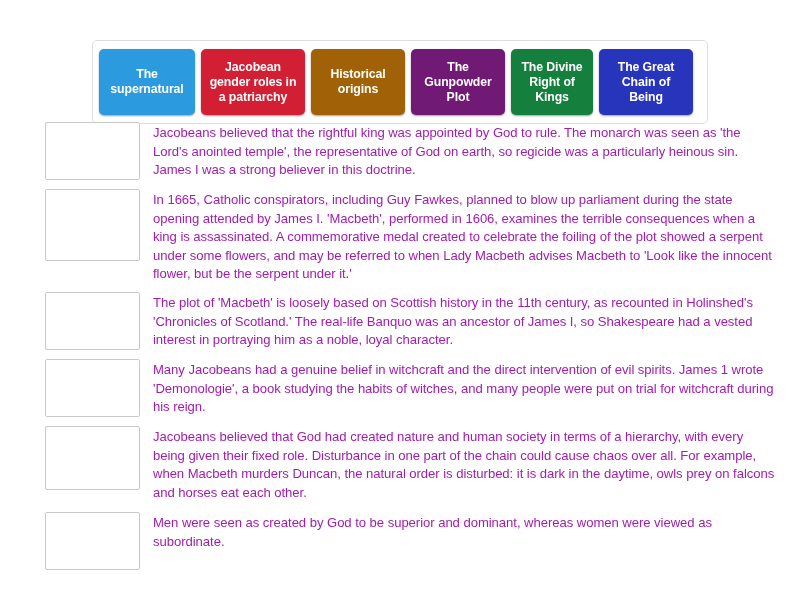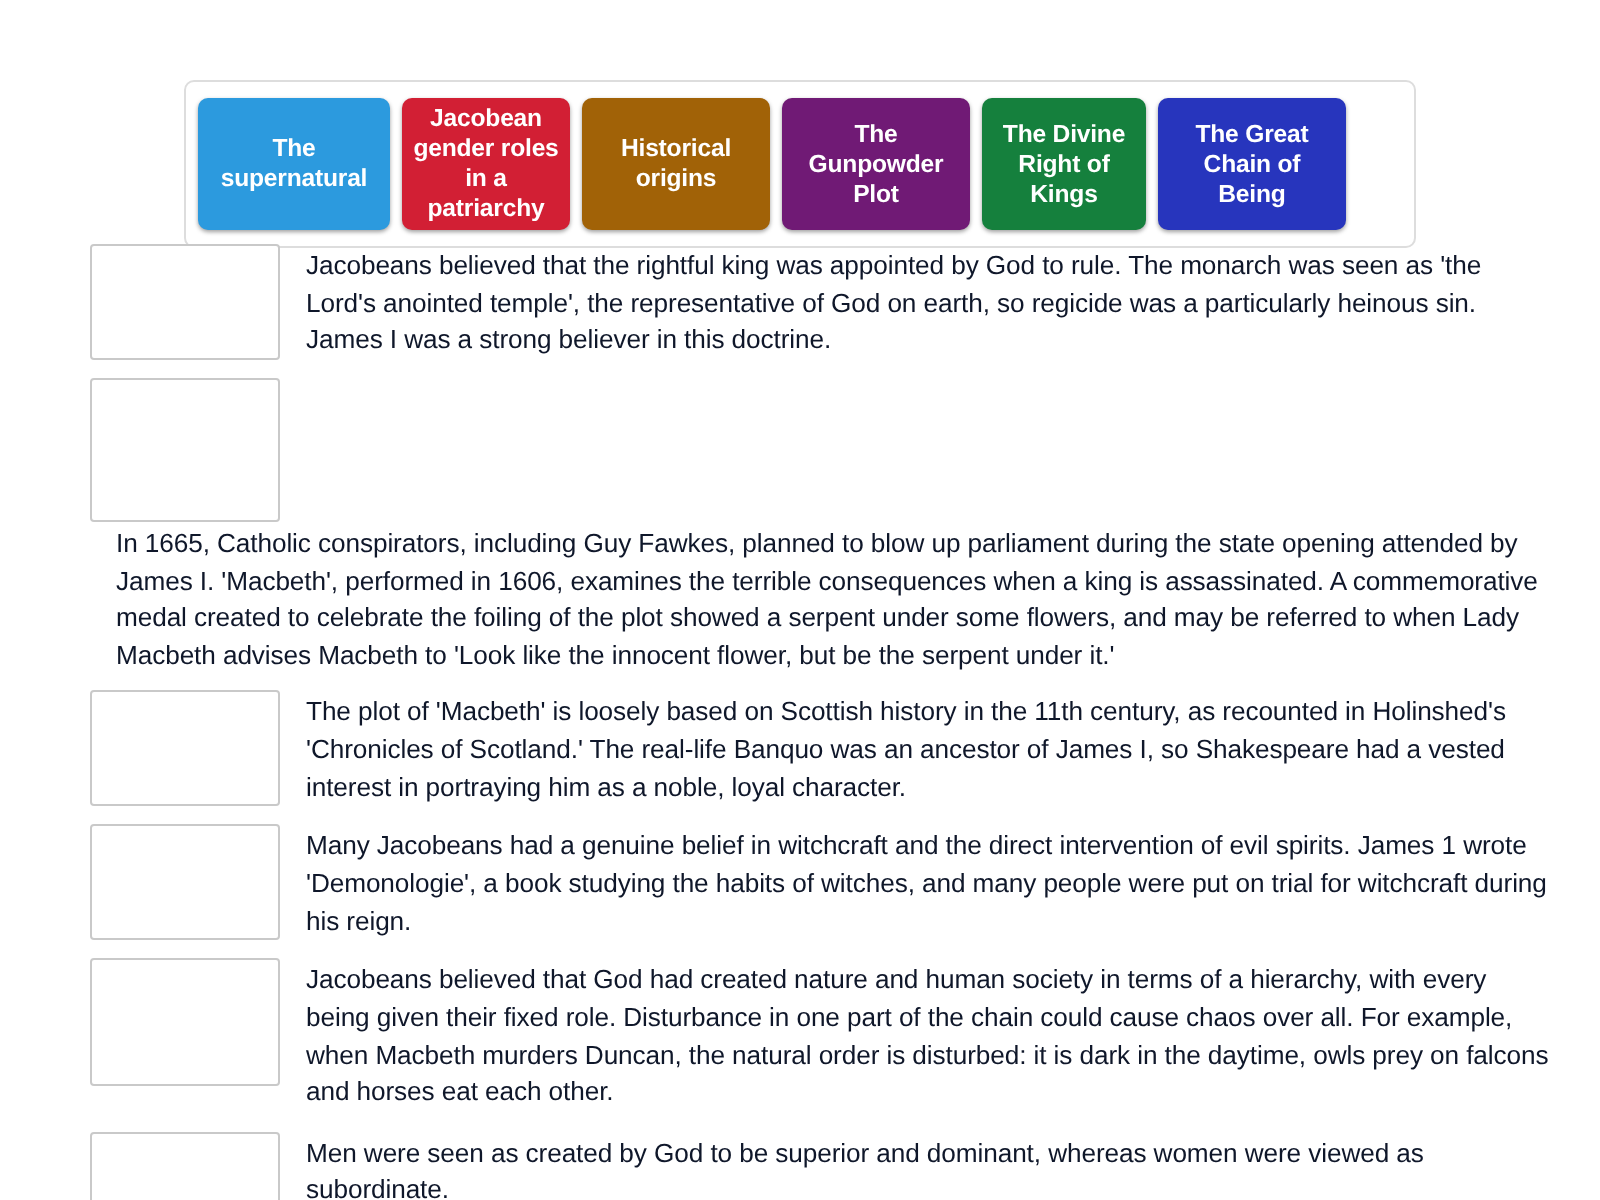--- a/index.html
+++ b/index.html
@@ -50,21 +50,21 @@
     font-size: 12.3px;
     line-height: 15px;
     letter-spacing: -0.1px;
     padding: 2px 5px;
     box-shadow: 0 1px 2px rgba(0,0,0,0.38);
     cursor: pointer;
     user-select: none;
   }
 
   .tile-0 { width: 96px; background: #2c9ade; }
-  .tile-1 { width: 84px; background: #d21f34; }
+  .tile-1 { width: 104px; background: #d21f34; }
   .tile-2 { width: 94px; background: #a16207; }
   .tile-3 { width: 94px; background: #701a75; }
   .tile-4 { width: 82px; background: #15803d; }
   .tile-5 { width: 94px; background: #2735bd; align-items: center; }
 
   .tile-label { display: block; }
 
   
   .rows {
     position: absolute;
@@ -87,32 +87,32 @@
     border-radius: 2px;
     cursor: pointer;
   }
 
   .row-text {
     flex: 1 1 auto;
     padding-left: 13px;
     padding-top: 2px;
     font-size: 13.1px;
     line-height: 18.6px;
-    color: #0f172a;
+    color: #a21caf;
     letter-spacing: -0.05px;
   }
 
   .row-0 .dropzone { height: 58px; }
   .row-1 .dropzone { height: 72px; }
   .row-2 .dropzone { height: 58px; }
   .row-3 .dropzone { height: 58px; }
   .row-4 .dropzone { height: 64px; }
   .row-5 .dropzone { height: 58px; }
 
-  .row-1 { margin-bottom: 8px; flex-direction: column; }
+  .row-1 { margin-bottom: 8px; }
   .row-4 { margin-bottom: 10px; }
 </style>
 </head>
 <body>
 
 <div id="stage">
 
   <div class="tile-tray">
     <div class="tile tile-0">
       <span class="tile-label">The supernatural</span>

